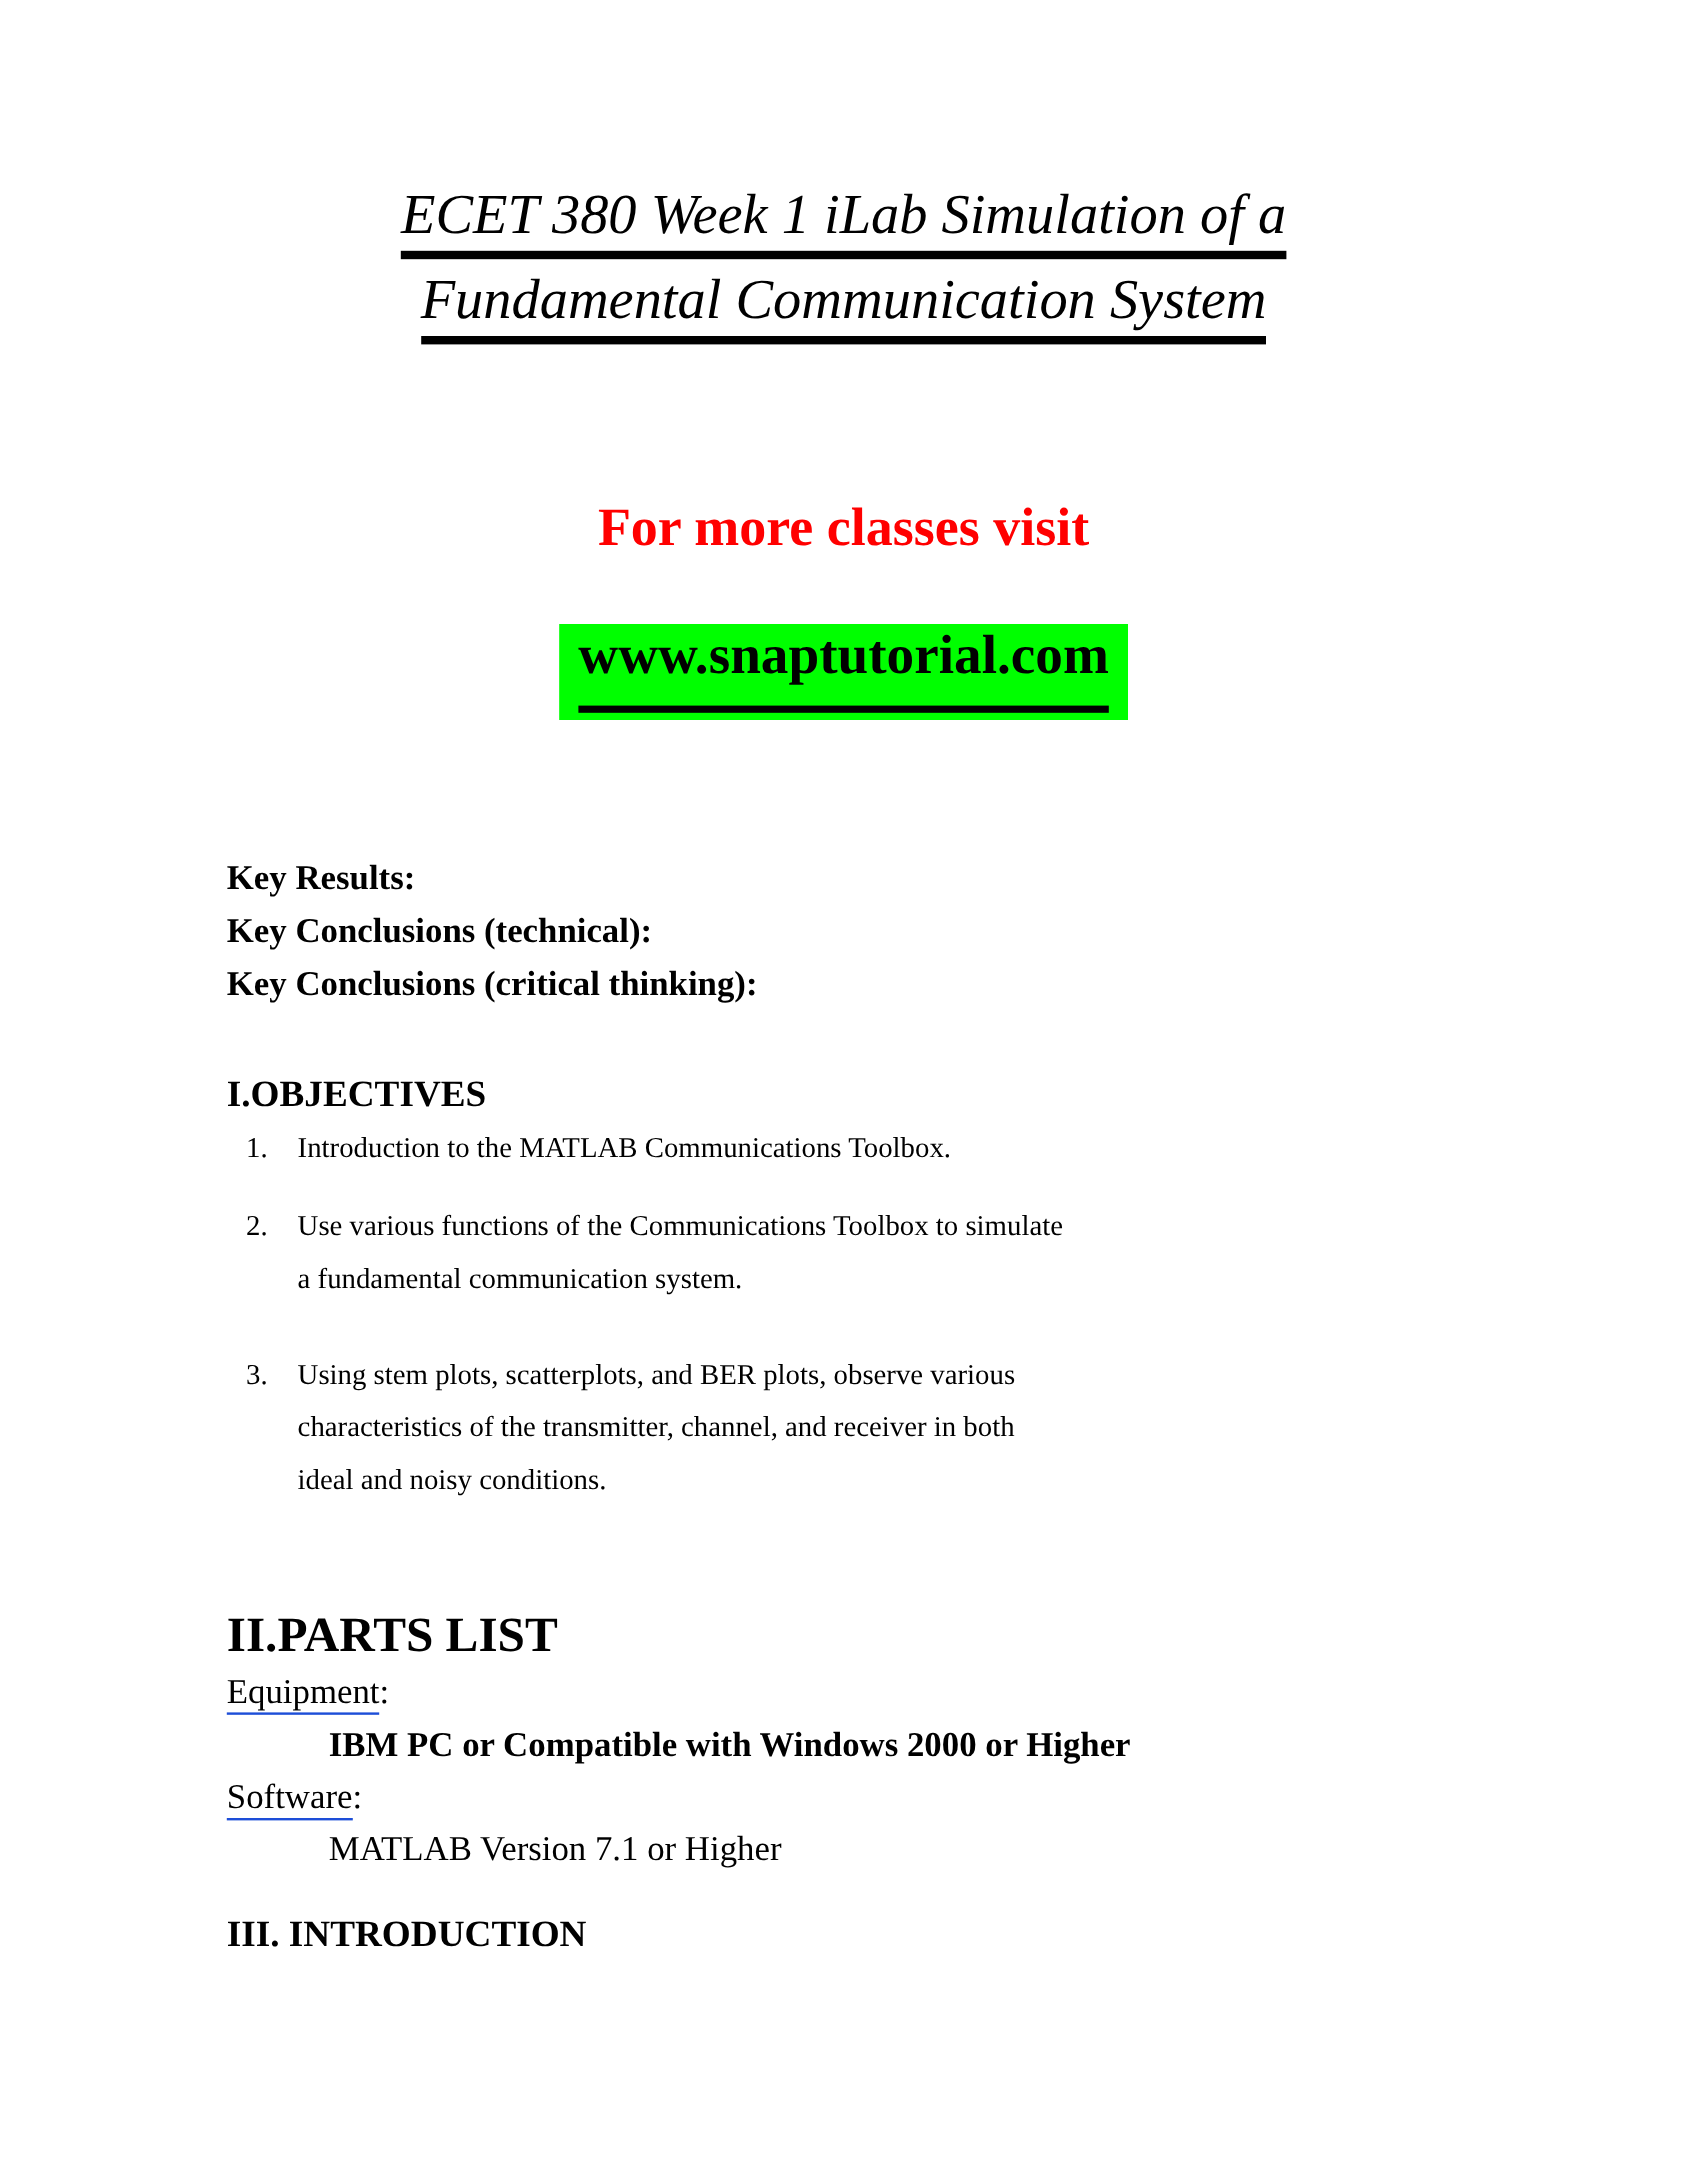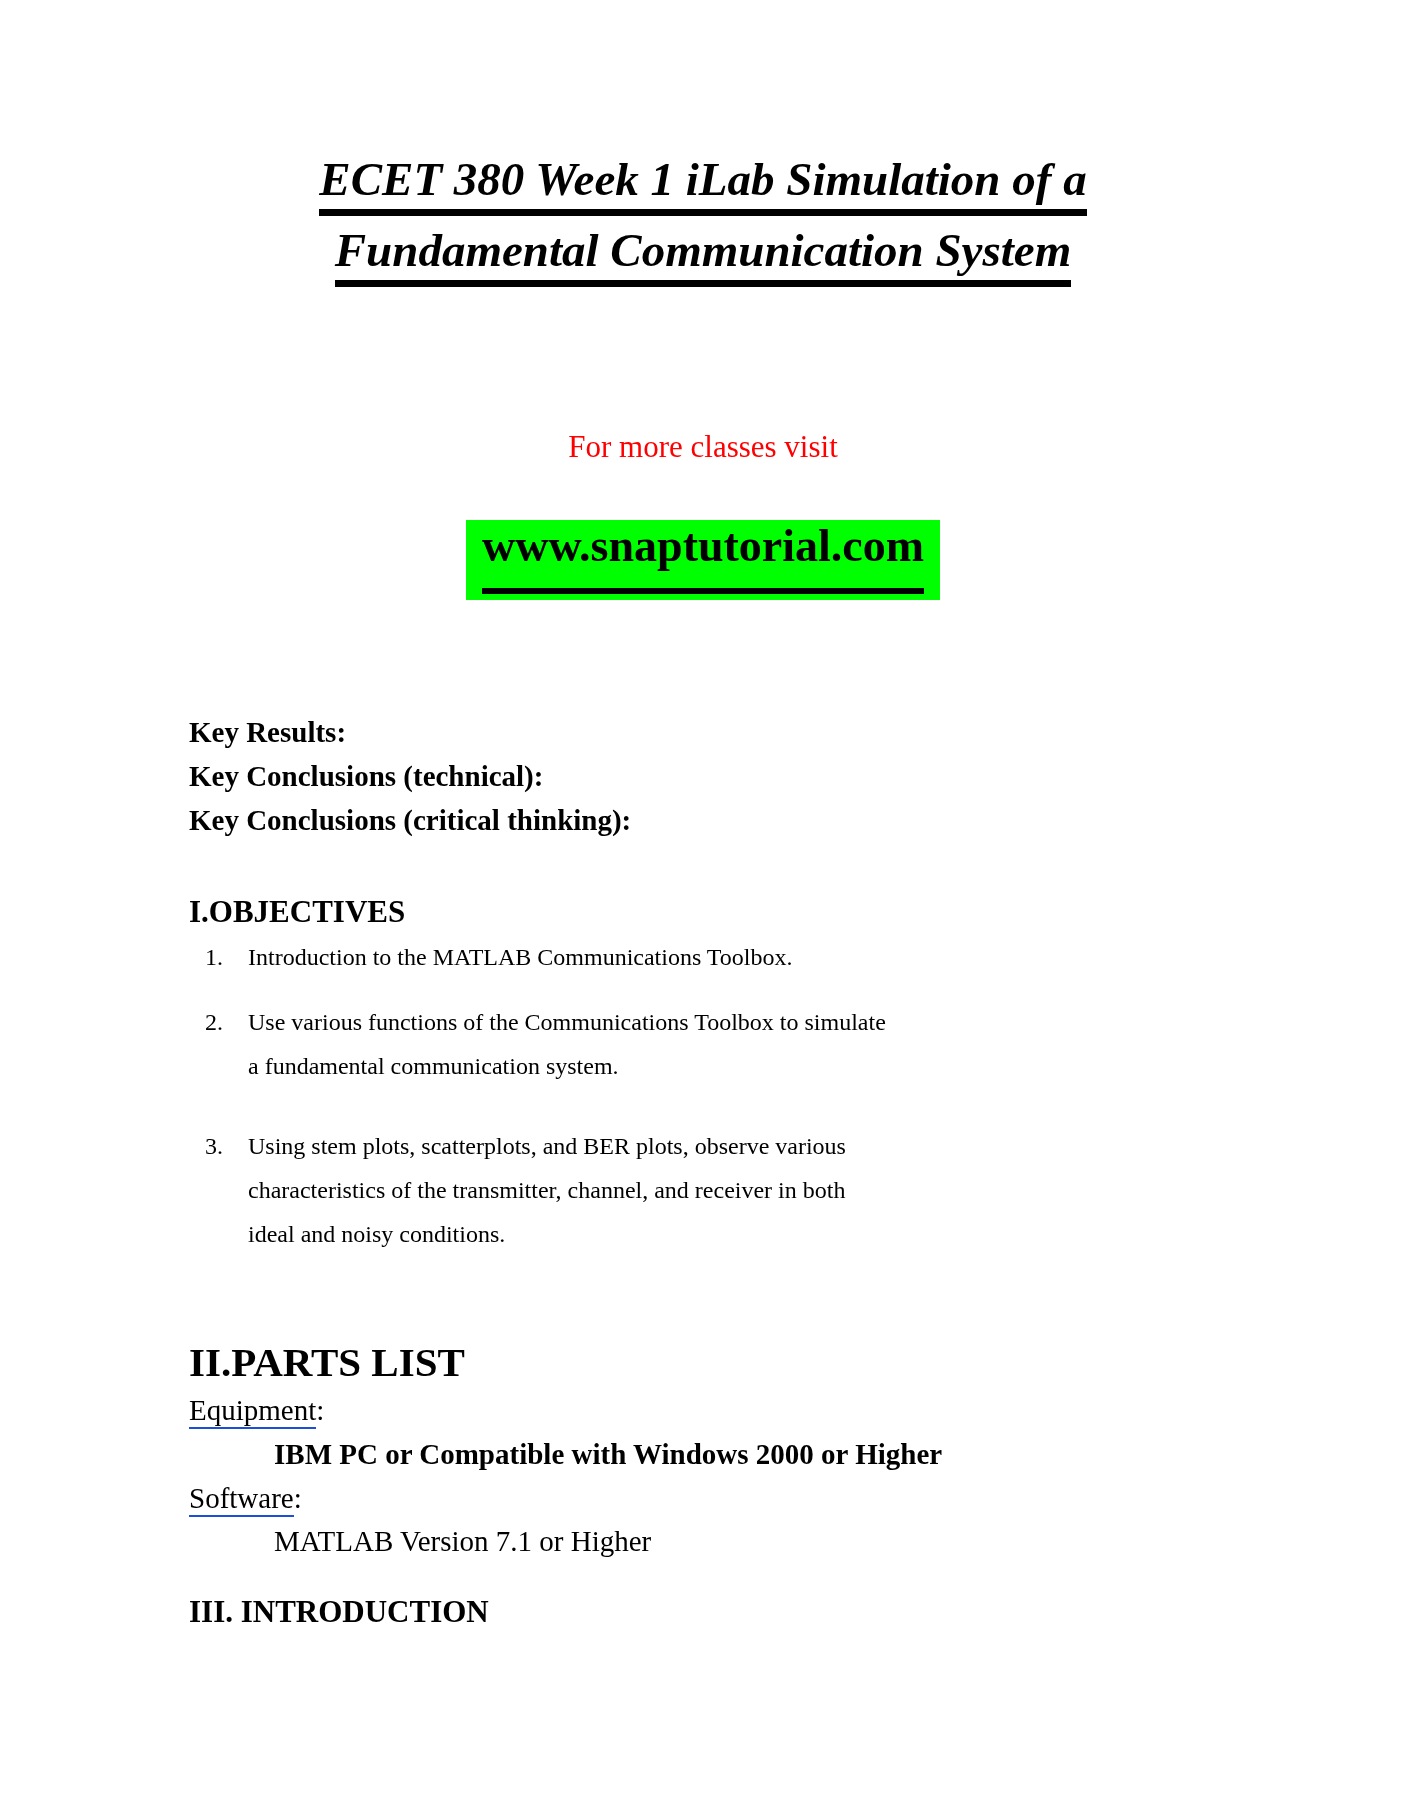--- a/index.html
+++ b/index.html
@@ -14,40 +14,40 @@
   }
 
   
   .doc-title {
     position: absolute;
     top: 152px;
     left: 0;
     width: 100%;
     text-align: center;
     font-size: 47px;
-    font-weight: bold;
+    font-weight: normal;
     font-style: italic;
   }
   .doc-title .title-line {
     display: inline-block;
     line-height: 1.15;
     padding-bottom: 3px;
     border-bottom: 7px solid #000000;
   }
   .doc-title .title-row { margin-bottom: 7px; }
 
   
   .promo-heading {
     position: absolute;
-    top: 428px;
+    top: 412px;
     left: 0;
     width: 100%;
     text-align: center;
-    font-size: 31px;
-    font-weight: normal;
+    font-size: 45px;
+    font-weight: bold;
     color: #ff0000;
     line-height: 1.2;
   }
   .promo-link-row {
     position: absolute;
     top: 520px;
     left: 0;
     width: 100%;
     text-align: center;
   }

